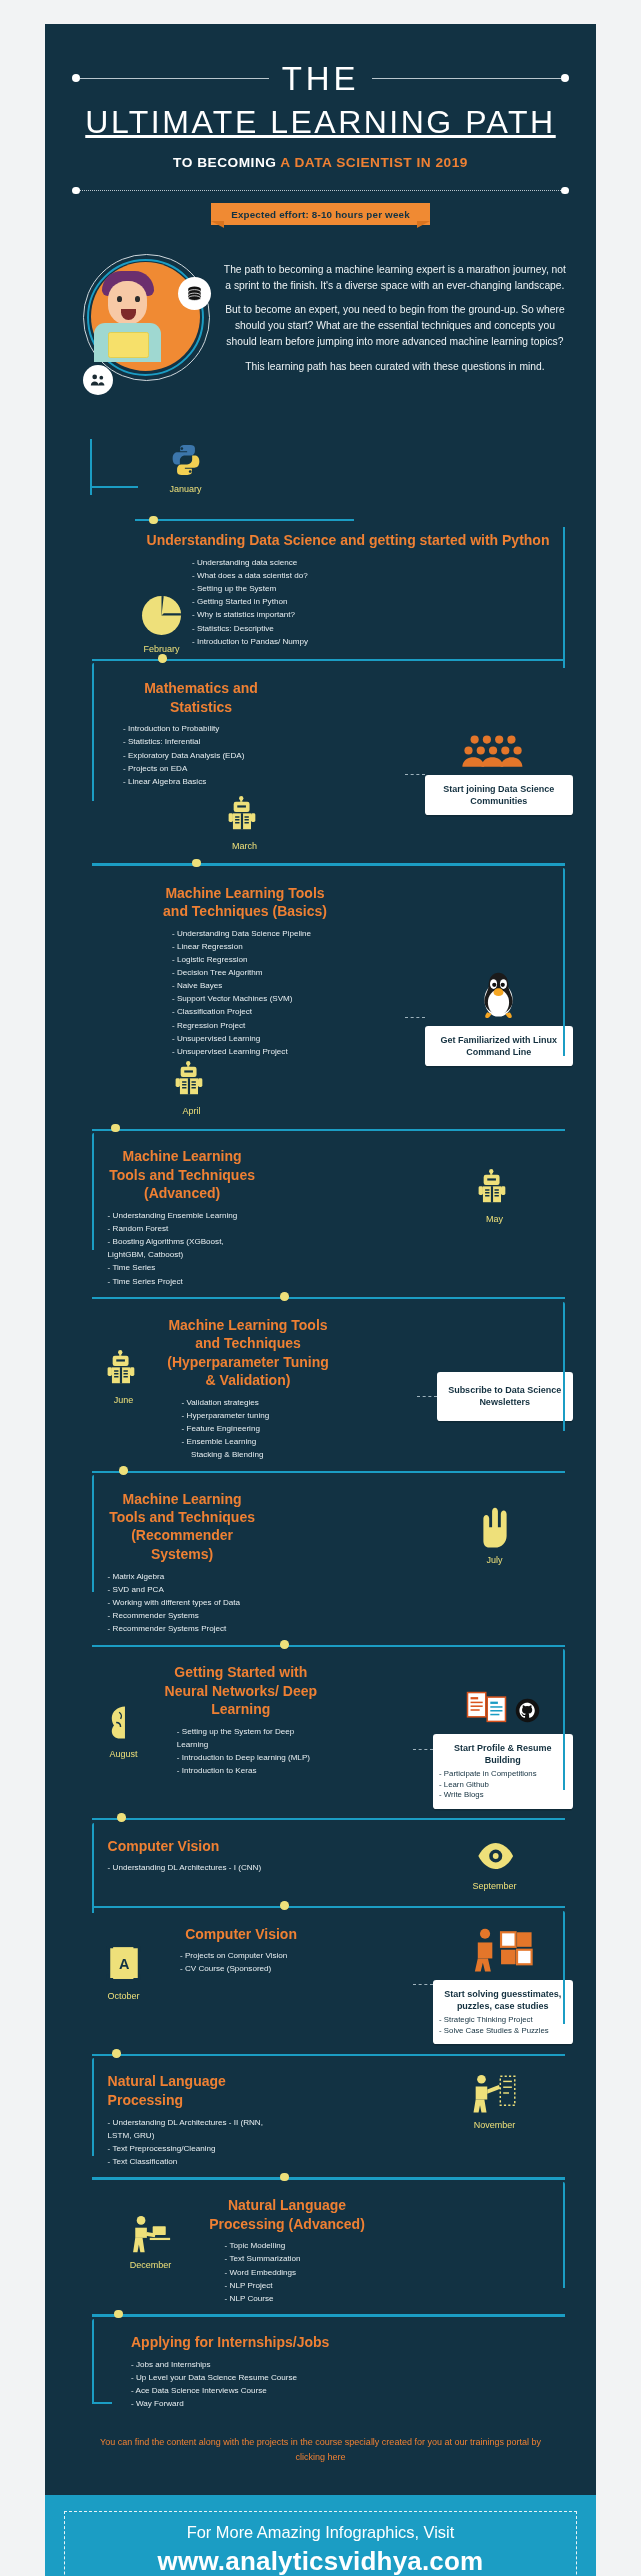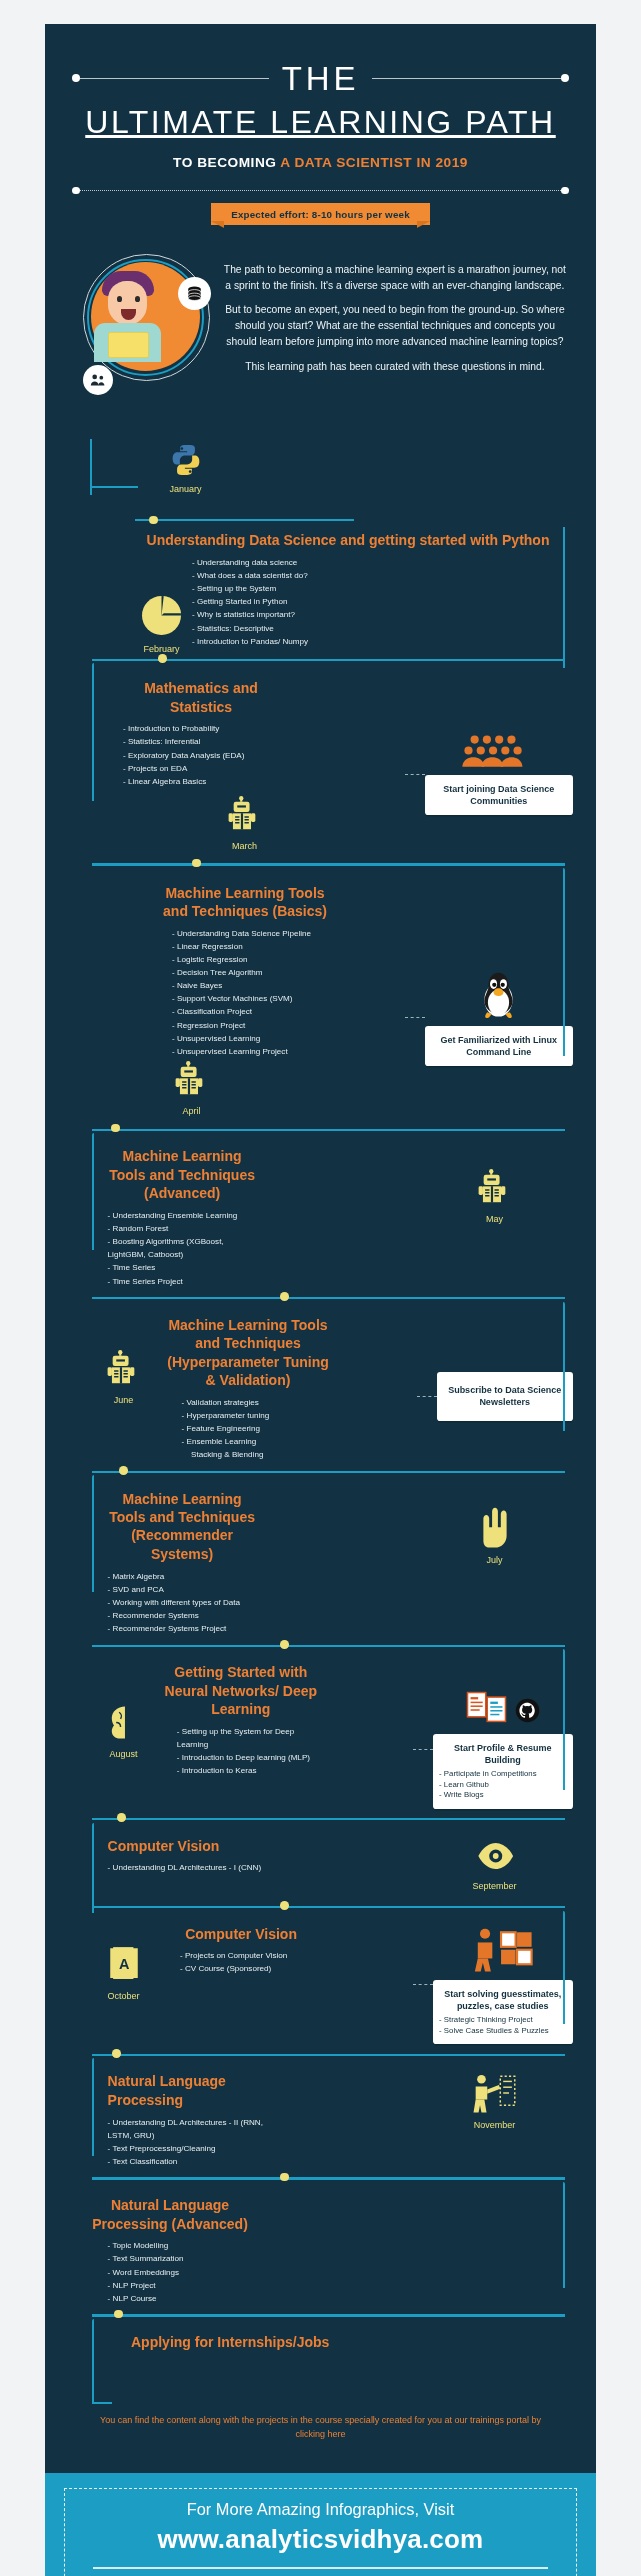--- a/index.html
+++ b/index.html
@@ -643,20 +643,31 @@
         </div>
       </div>
 
       <div style="position:relative;height:14px;">
         <div style="position:absolute;left:47px;top:4.7px;right:31px;height:2.3px;background:#1b9dc4;"></div>
         <div style="position:absolute;left:235px;top:0;" class="kdot"></div>
       </div>
 
       <div style="position:relative;display:flex;padding:9.4px 23.5px 4.7px 47px;min-height:90px;">
         <div style="position:absolute;right:31px;top:-4.7px;width:2.3px;height:106px;background:#1b9dc4;border-radius:0 9.4px 0 0;"></div>
+        <div style="flex:0 0 117px;text-align:center;padding-top:17px;">
+          <svg width="45" height="41" viewBox="0 0 62 56">
+            <circle cx="18" cy="10" r="6" fill="#eee07a"></circle>
+            <path d="M10 20h16v14H10z" fill="#eee07a"></path>
+            <path d="M26 26l12 2-1 5-13-2z" fill="#eee07a"></path>
+            <rect x="34" y="18" width="18" height="12" rx="1" fill="#eee07a"></rect>
+            <rect x="30" y="34" width="28" height="3" fill="#eee07a"></rect>
+            <path d="M10 34l-3 20h6l2-11 2 11h6l-3-20z" fill="#eee07a"></path>
+          </svg>
+          <div class="mo-name">December</div>
+        </div>
         <div style="flex:1 1 auto;">
           <div class="card-head" style="width:156px;">Natural Language Processing (Advanced)</div>
           <ul class="bullets" style="width:156px;padding-left:15.6px;">
             <li>Topic Modelling</li>
             <li>Text Summarization</li>
             <li>Word Embeddings</li>
             <li>NLP Project</li>
             <li>NLP Course</li>
           </ul>
         </div>
@@ -664,20 +675,26 @@
 
       <div style="position:relative;height:14px;">
         <div style="position:absolute;left:47px;top:4.7px;right:31px;height:2.3px;background:#1b9dc4;"></div>
         <div style="position:absolute;left:69px;top:0;" class="kdot"></div>
       </div>
 
       <div style="position:relative;padding:9.4px 23.5px 14px 86px;min-height:78px;">
         <div style="position:absolute;left:47px;top:-4.7px;width:2.3px;height:84px;background:#1b9dc4;border-radius:9.4px 0 0 0;"></div>
         <div style="position:absolute;left:47px;top:78px;width:20.3px;height:2.3px;background:#1b9dc4;"></div>
         <div class="card-head" style="text-align:left;">Applying for Internships/Jobs</div>
+        <ul class="bullets">
+          <li>Jobs and Internships</li>
+          <li>Up Level your Data Science Resume Course</li>
+          <li>Ace Data Science Interviews Course</li>
+          <li>Way Forward</li>
+        </ul>
       </div>
 
       <div class="final-note">You can find the content along with the projects in the course specially created for you at our trainings portal by clicking here</div>
     </div>
   </div>
 
   <div class="promo">
     <div class="promo-inner">
       <div class="promo-l1">For More Amazing Infographics, Visit</div>
       <div class="promo-l2">www.analyticsvidhya.com</div>

